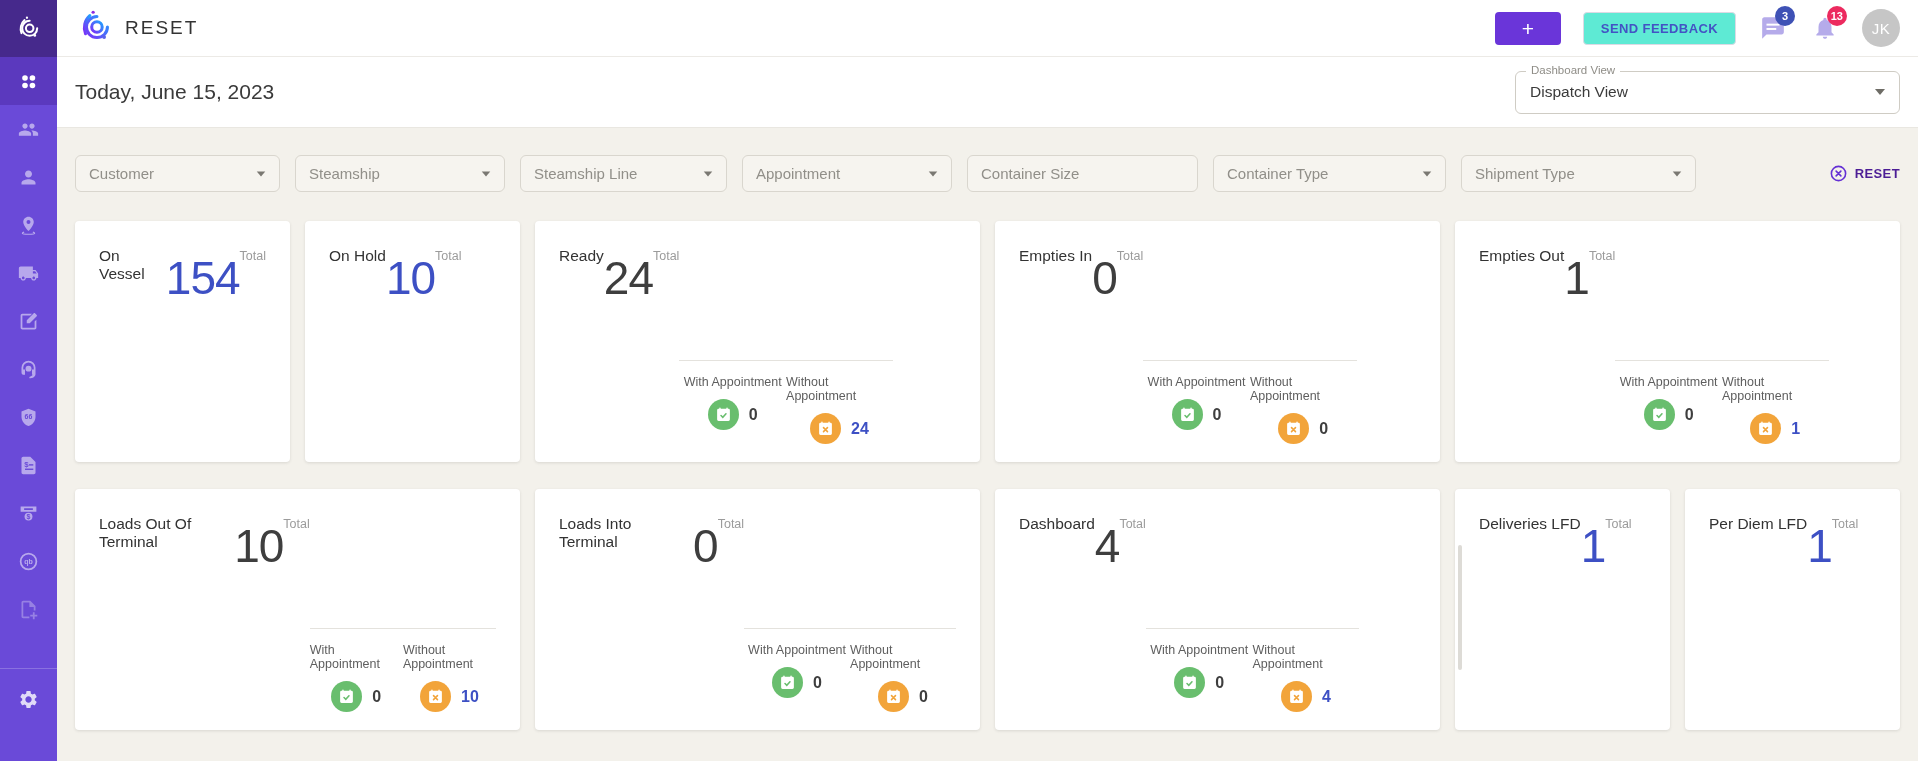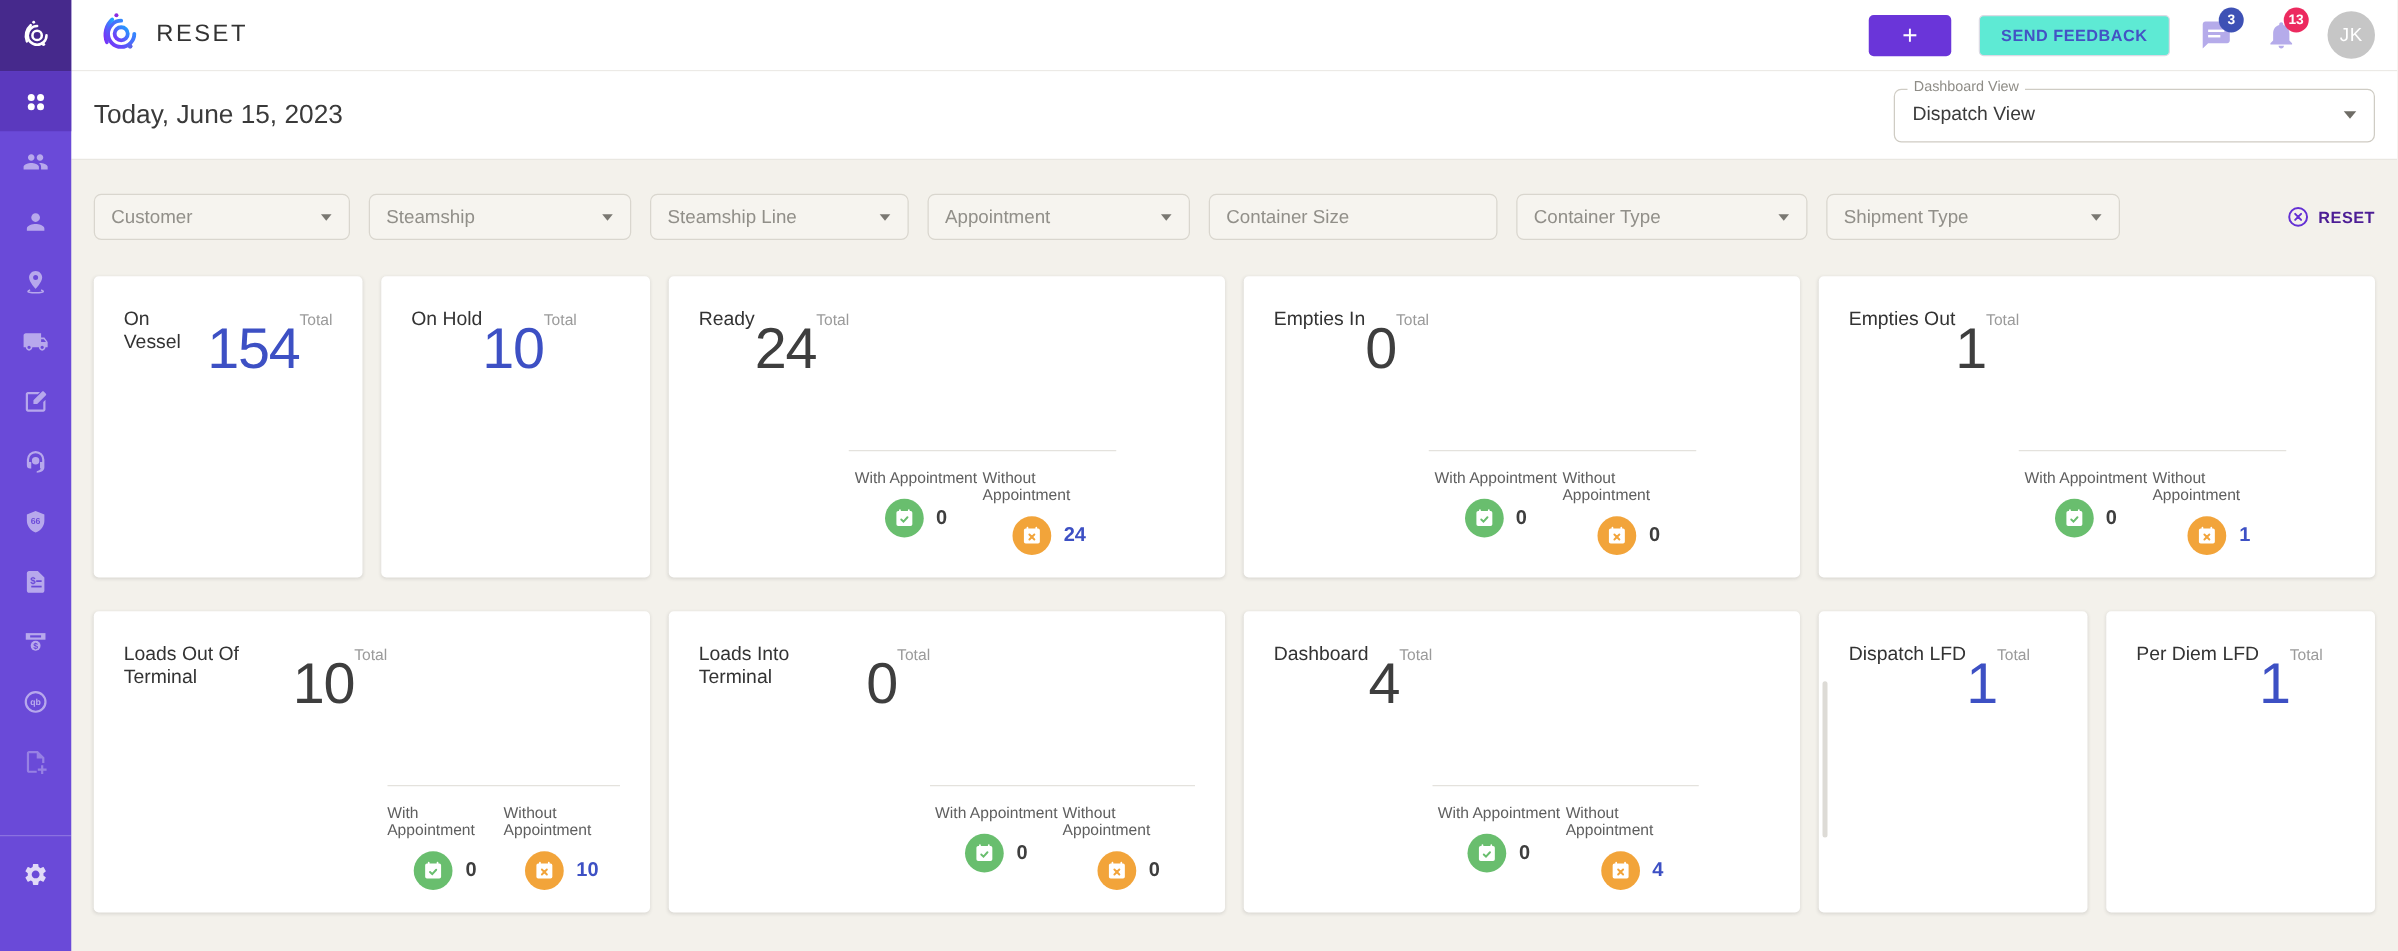--- a/index.html
+++ b/index.html
@@ -550,21 +550,21 @@
                 </span>
                 <span class="appt-count blue">4</span>
               </div>
             </div>
           </div>
         </div>
       </div>
 
       <div class="card">
         <div class="card-scrollbar"></div>
-        <div class="card-title">Dispatch LFD</div>
+        <div class="card-title">Deliveries LFD</div>
         <div class="num blue">1</div>
         <div class="total-label">Total</div>
       </div>
 
       <div class="card">
         <div class="card-title">Per Diem LFD</div>
         <div class="num blue">1</div>
         <div class="total-label">Total</div>
       </div>
 

